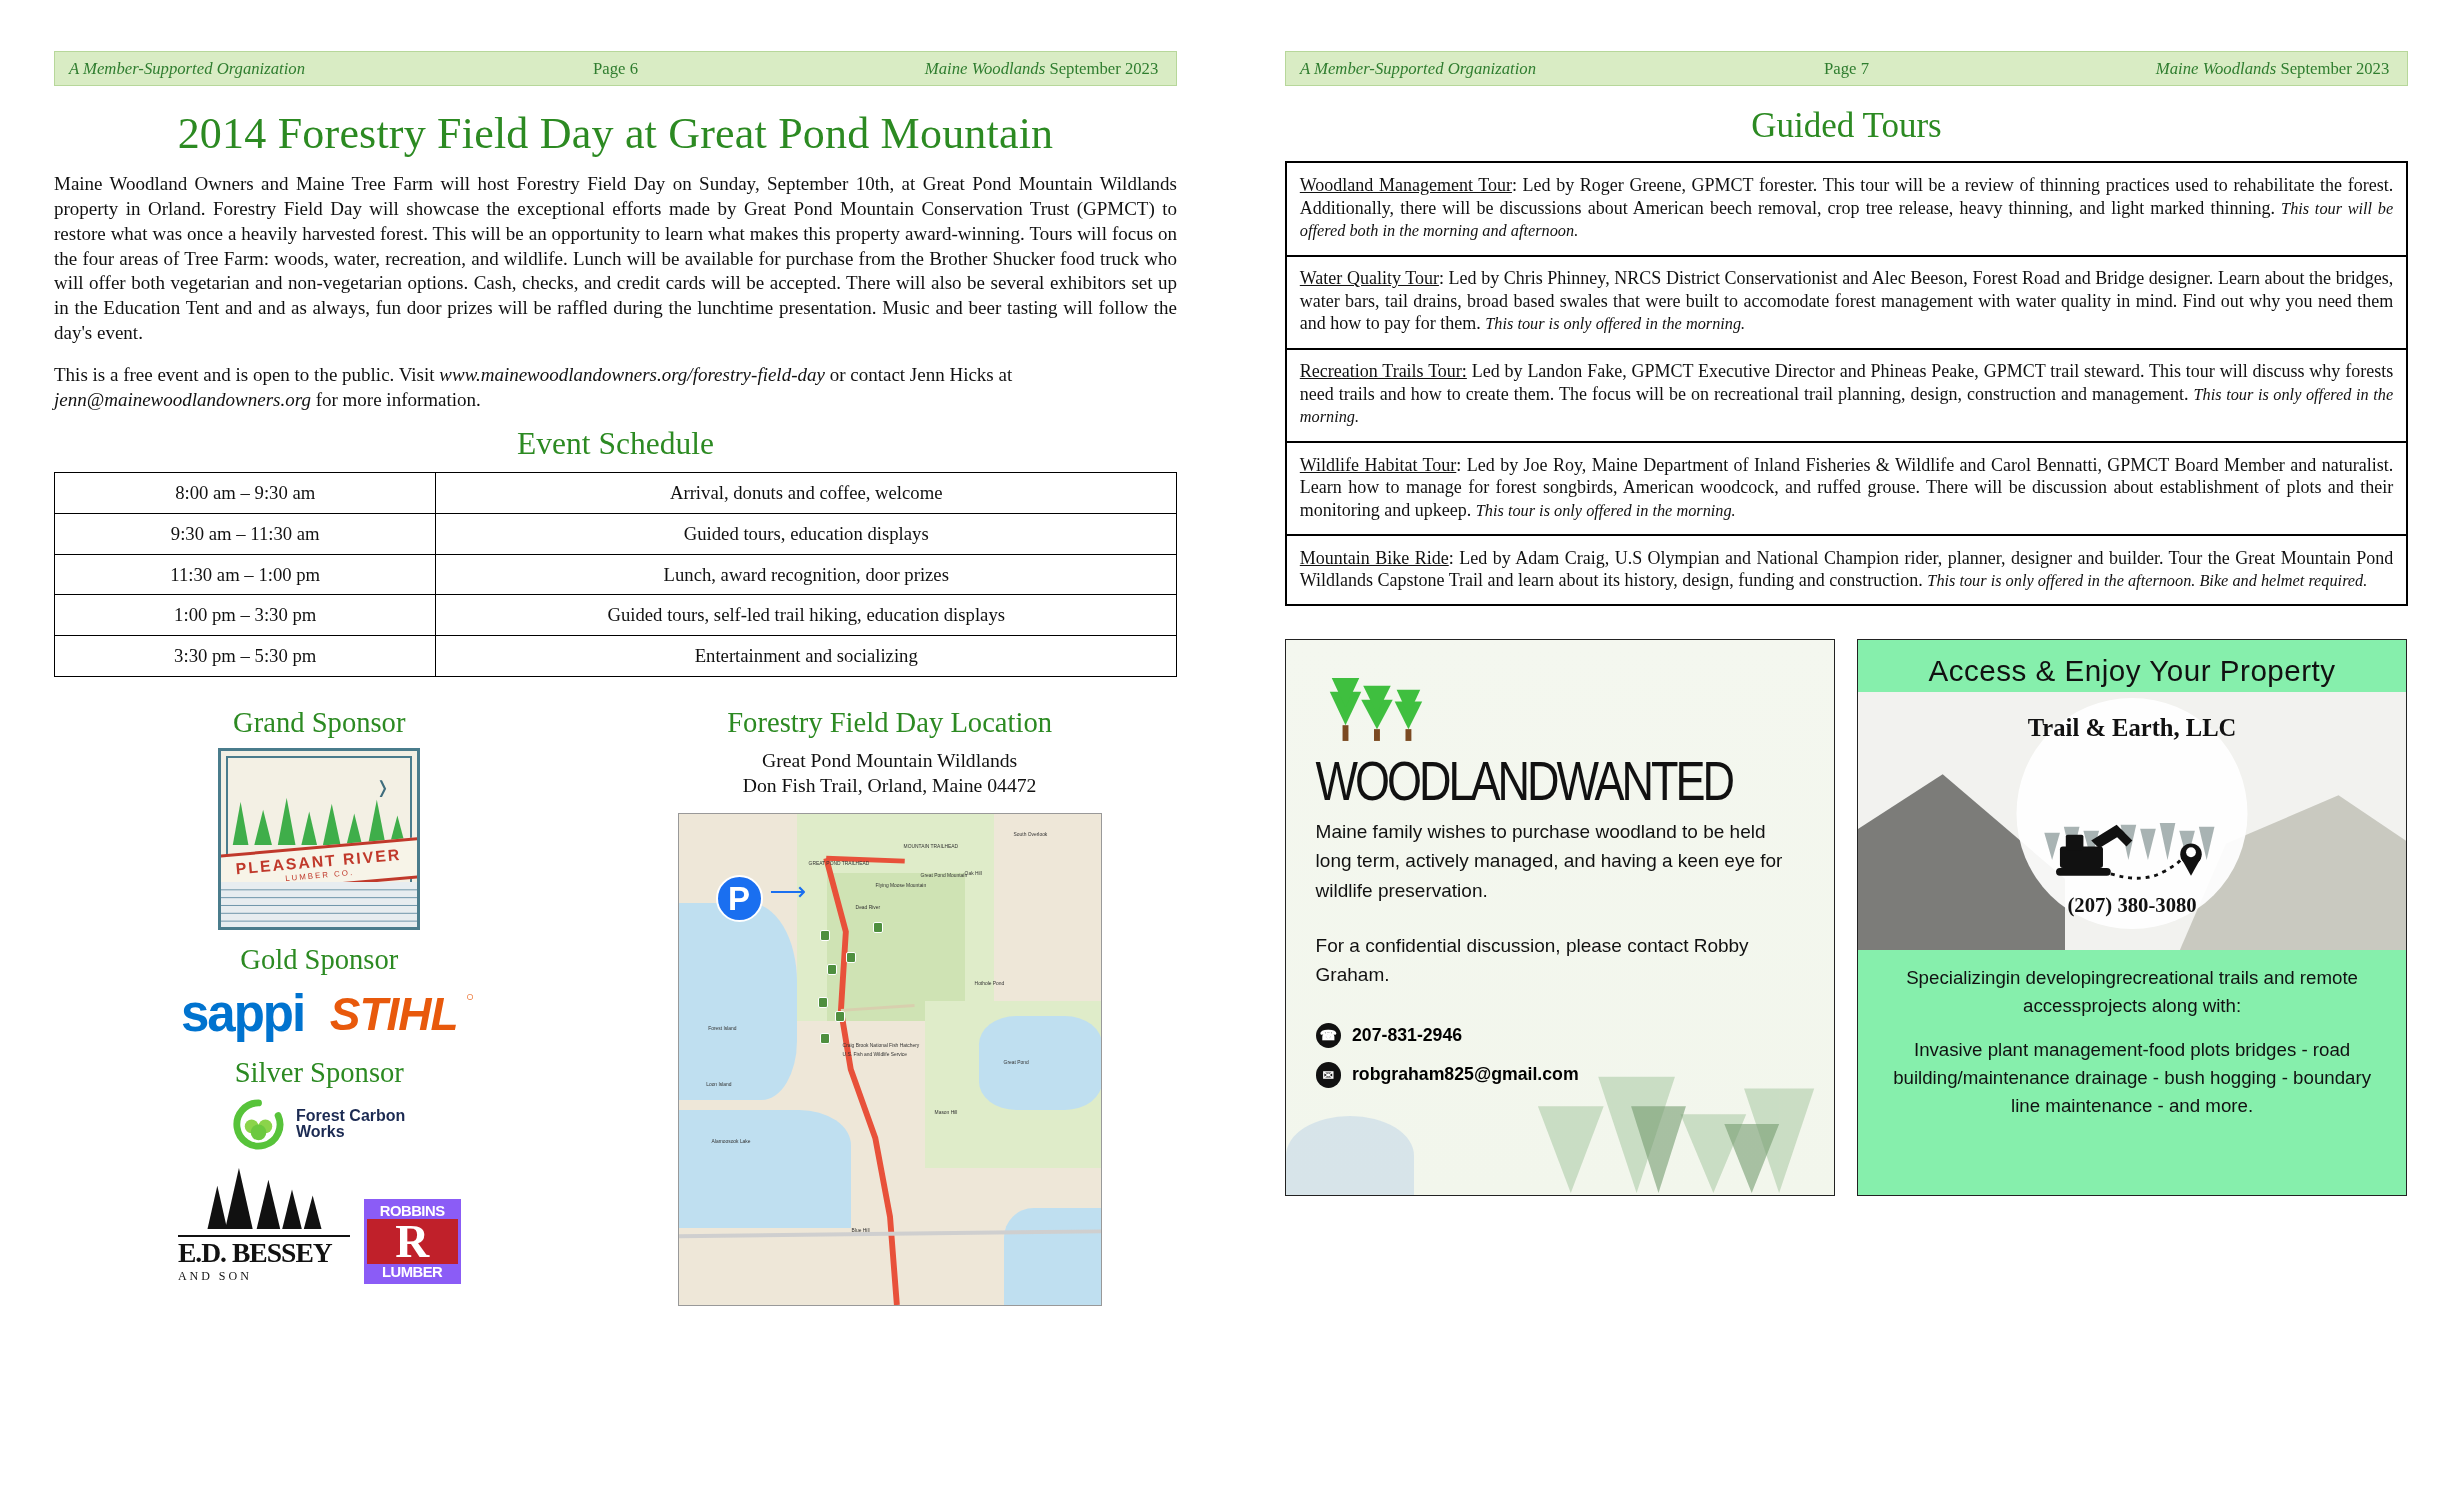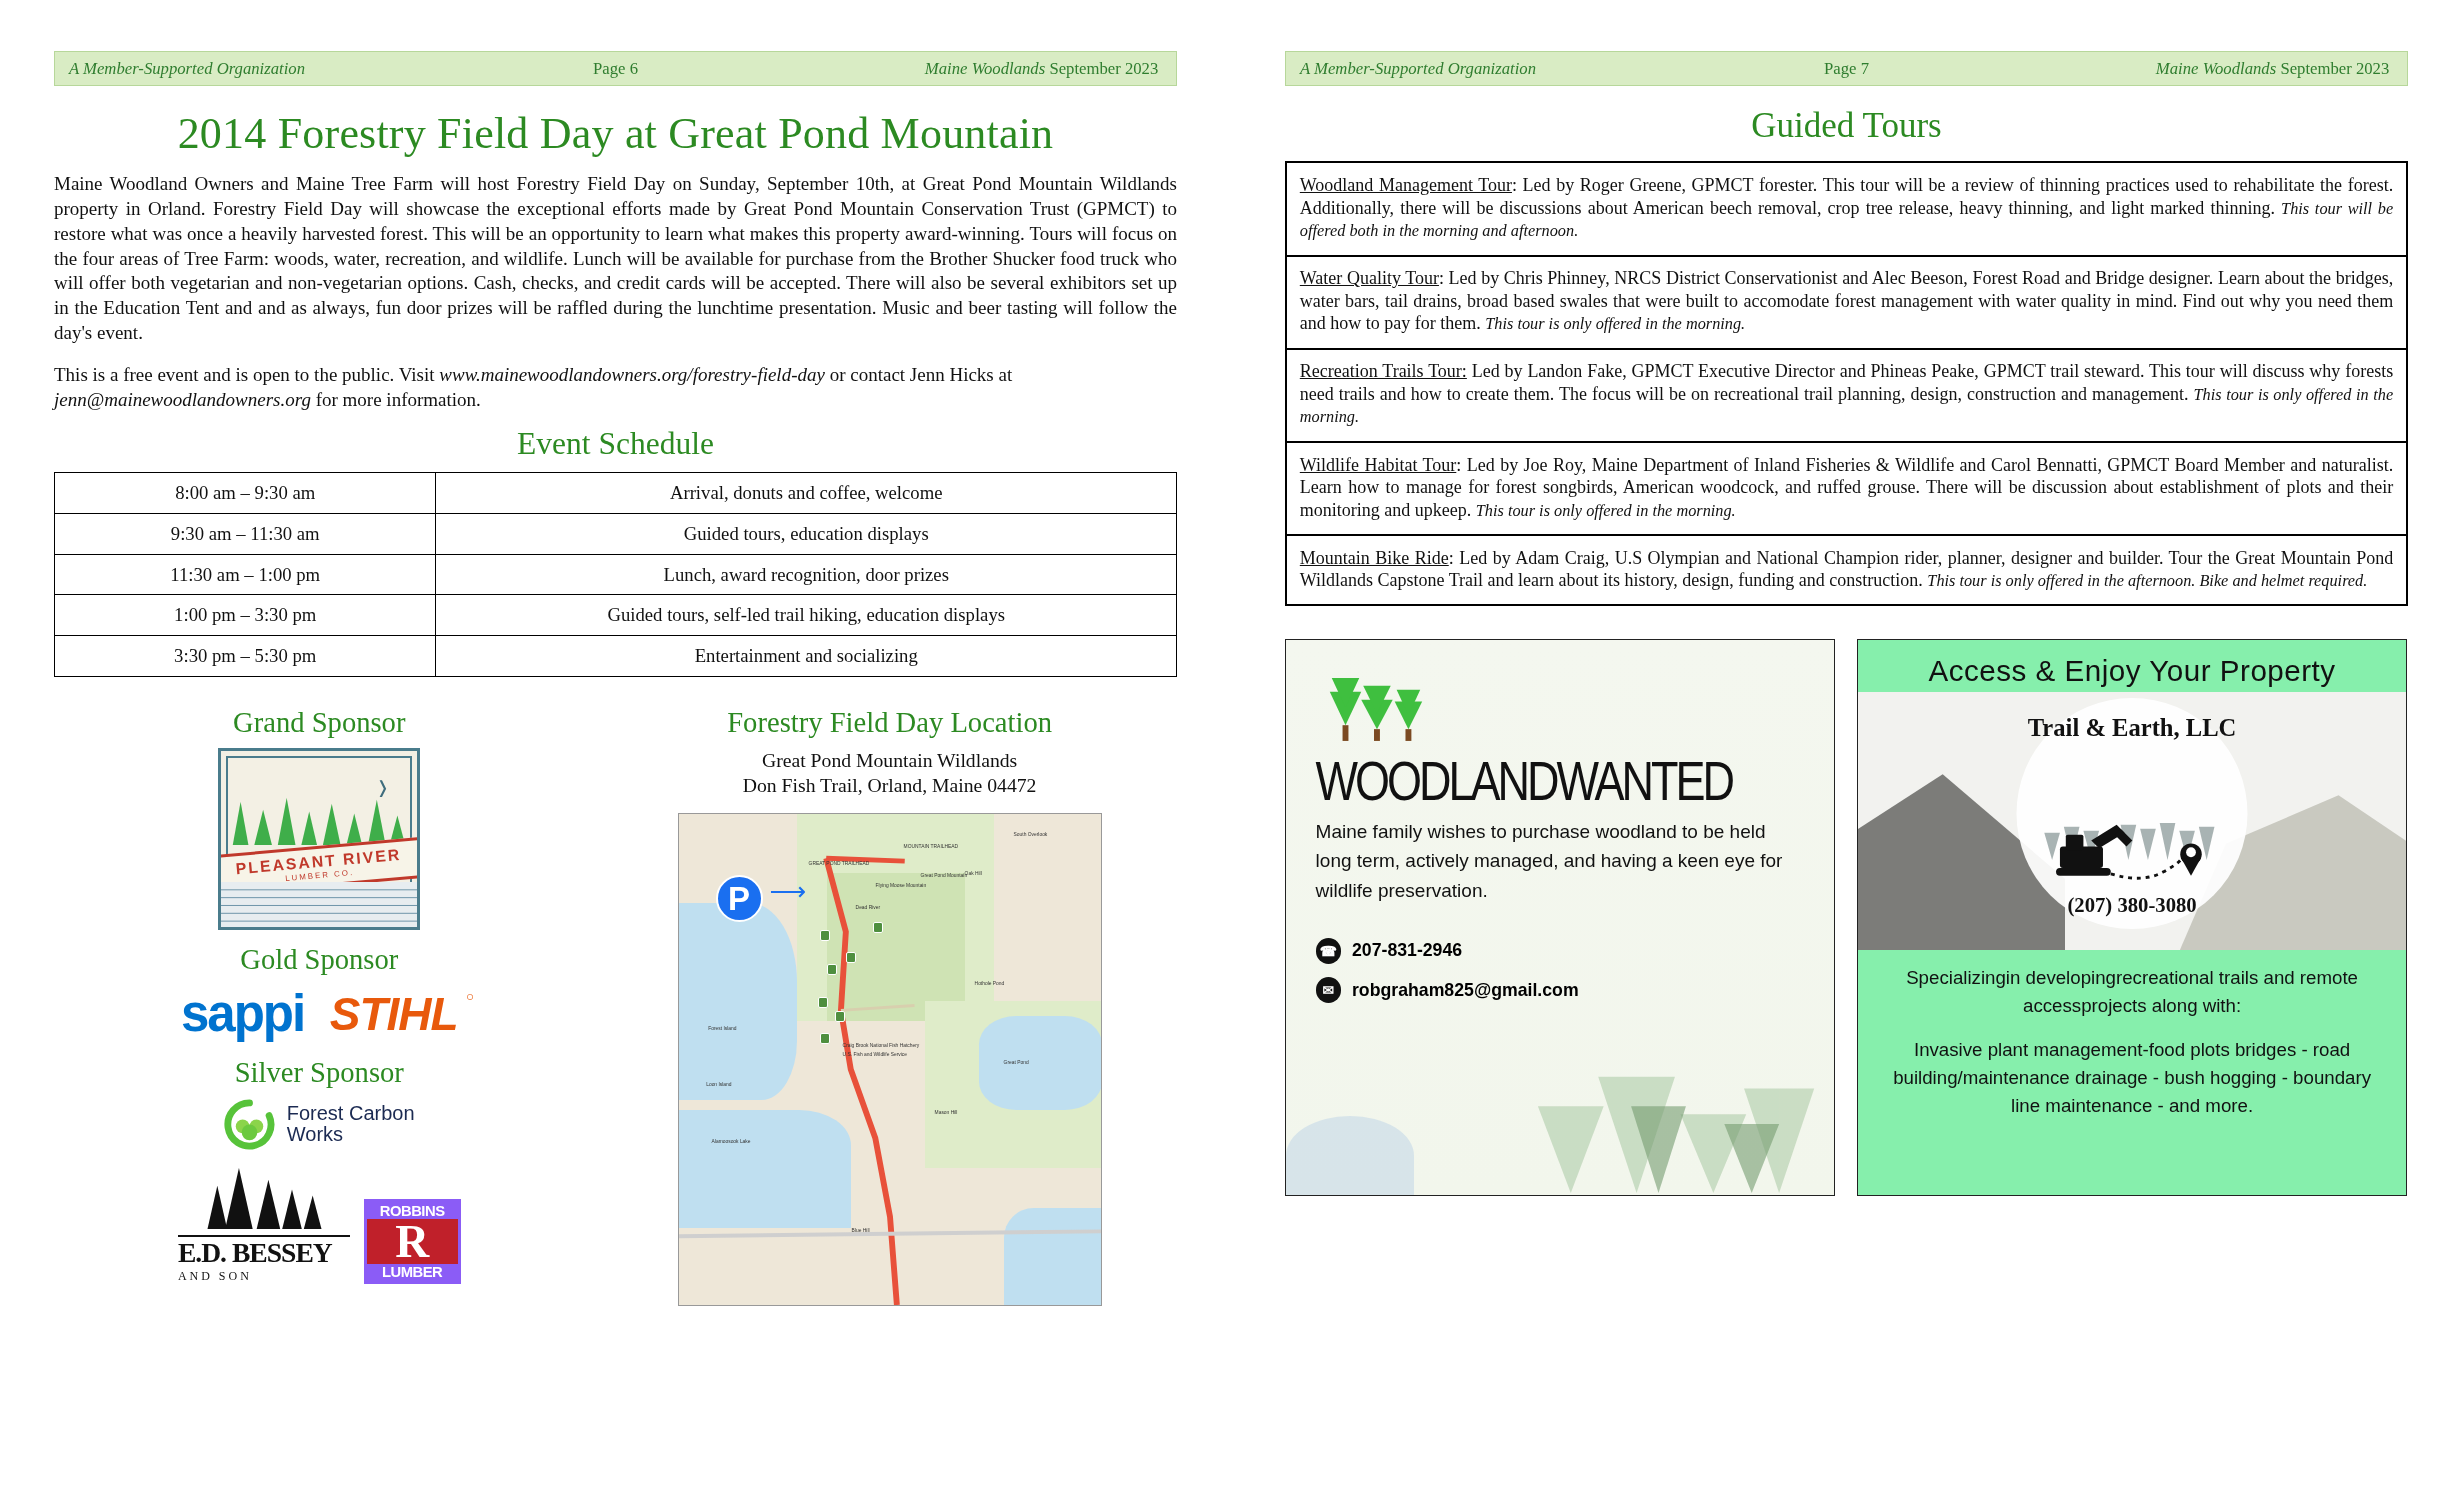--- a/index.html
+++ b/index.html
@@ -123,21 +123,21 @@
 
   
   .gold-row { display:flex; align-items:center; justify-content:center; gap:25.6px; margin-top:7.9px;}
   .sappi { color:#0073cf; font-family:"Liberation Sans",sans-serif; font-weight:bold; font-size:51px; letter-spacing:-2px;}
   .stihl { color:#e8590c; font-family:"Liberation Sans",sans-serif; font-weight:bold; font-size:46px; font-style:italic; letter-spacing:-1px; position:relative;}
   .stihl sup { font-size:13.8px; font-style:normal; position:absolute; top:2px; right:-15.8px;}
 
   
   .fcw { display:flex; align-items:center; justify-content:center; gap:11.8px; margin-top:9.9px;}
   .fcw-mark { width:51px; height:51px; position:relative;}
-  .fcw-txt { color:#1b2a52; font-family:"Liberation Sans",sans-serif; font-weight:normal; font-size:20px; line-height:1.05; text-align:left;}
+  .fcw-txt { color:#1b2a52; font-family:"Liberation Sans",sans-serif; font-weight:bold; font-size:16px; line-height:1.05; text-align:left;}
 
   
   .silver-row { display:flex; align-items:flex-end; justify-content:center; gap:13.8px; margin-top:11.8px;}
   .bessey { width:172px; text-align:left;}
   .bessey .bname { font-family:"Liberation Serif",serif; font-weight:bold; font-size:27.6px; letter-spacing:-1px; color:#111; border-top:2px solid #111;}
   .bessey .bsub { font-size:12px; letter-spacing:3px; color:#111;}
   .robbins { width:97px; background:#8b5cf6; padding:3.9px 3px; text-align:center;}
   .robbins .rtop { color:#fff; font-family:"Liberation Sans",sans-serif; font-weight:bold; font-size:14.8px; letter-spacing:-0.5px;}
   .robbins .rmid { background:#c0202a; color:#fff; font-family:"Liberation Serif",serif; font-weight:bold; font-size:47px; line-height:.95;}
   .robbins .rbot { color:#fff; font-family:"Liberation Sans",sans-serif; font-weight:bold; font-size:14.8px; letter-spacing:-0.5px;}
@@ -468,20 +468,21 @@
             </g>
             <g fill="#7b4a22">
               <rect x="27" y="56" width="6" height="16"></rect>
               <rect x="59" y="60" width="6" height="12"></rect>
               <rect x="91" y="60" width="6" height="12"></rect>
             </g>
           </svg>
         </div>
         <div class="ww-title">WOODLANDWANTED</div>
         <div class="ww-body">Maine family wishes to purchase woodland to be held long term, actively managed, and having a keen eye for wildlife preservation.</div>
+        <div class="ww-body second">For a confidential  discussion, please contact Robby Graham.</div>
 
         <div class="ww-contact">
           <div class="ww-line">
             <span class="ww-ic">☎</span>
             <span>207-831-2946</span>
           </div>
           <div class="ww-line">
             <span class="ww-ic">✉</span>
             <span>robgraham825@gmail.com</span>
           </div>

